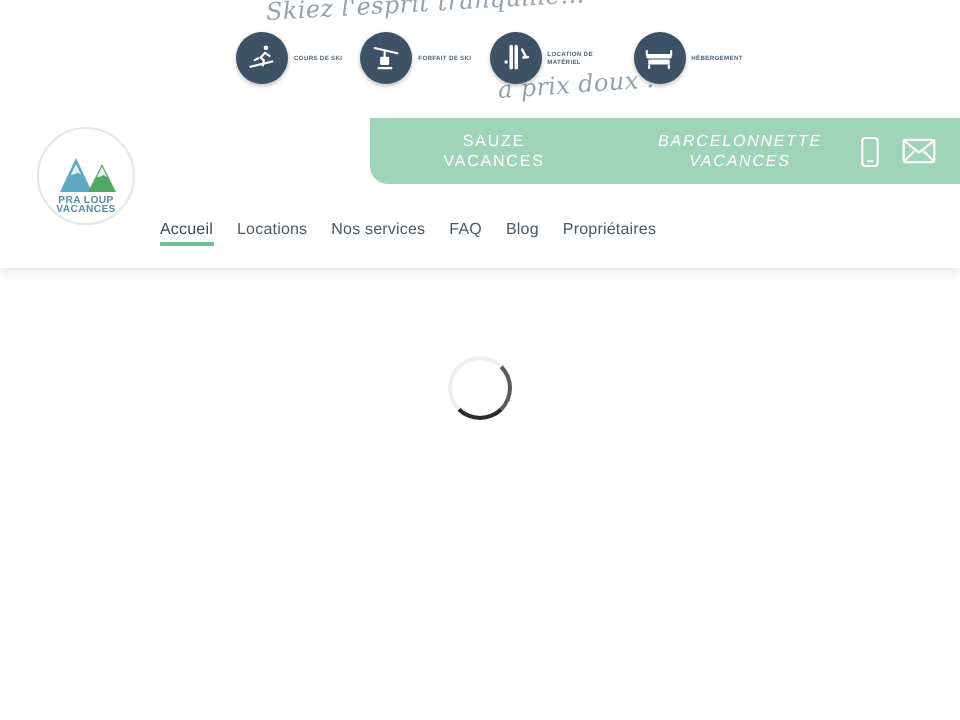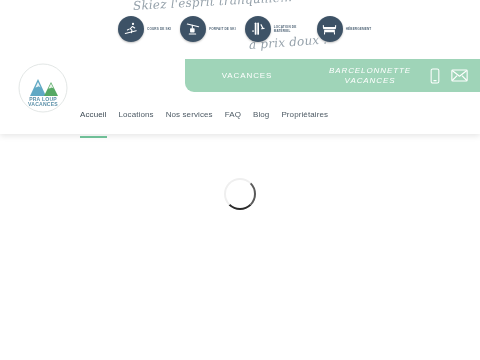--- a/index.html
+++ b/index.html
@@ -152,21 +152,21 @@
     height: 24px;
     display: flex;
     align-items: flex-start;
     padding-left: 80px;
     box-sizing: border-box;
   }
   .nav-item {
     font-size: 8px;
     color: #4d5a64;
     margin-right: 12px;
-    padding-bottom: 17px;
+    padding-bottom: 2px;
     white-space: nowrap;
     letter-spacing: 0.1px;
     border-bottom: 2px solid transparent;
   }
   .nav-item.active {
     color: #3d4a54;
     border-bottom-color: #6fbf97;
   }
 
   
@@ -262,20 +262,21 @@
         </span>
         <span class="service-label">HÉBERGEMENT</span>
       </div>
 
     </div>
   </div>
 
   <div class="dest-bar">
 
     <a class="dest-link sauze">
+      <div>SAUZE</div>
       <div>VACANCES</div>
     </a>
 
     <a class="dest-link barce">
       <div>BARCELONNETTE</div>
       <div>VACANCES</div>
     </a>
 
     <div class="dest-contact">
       <span>

